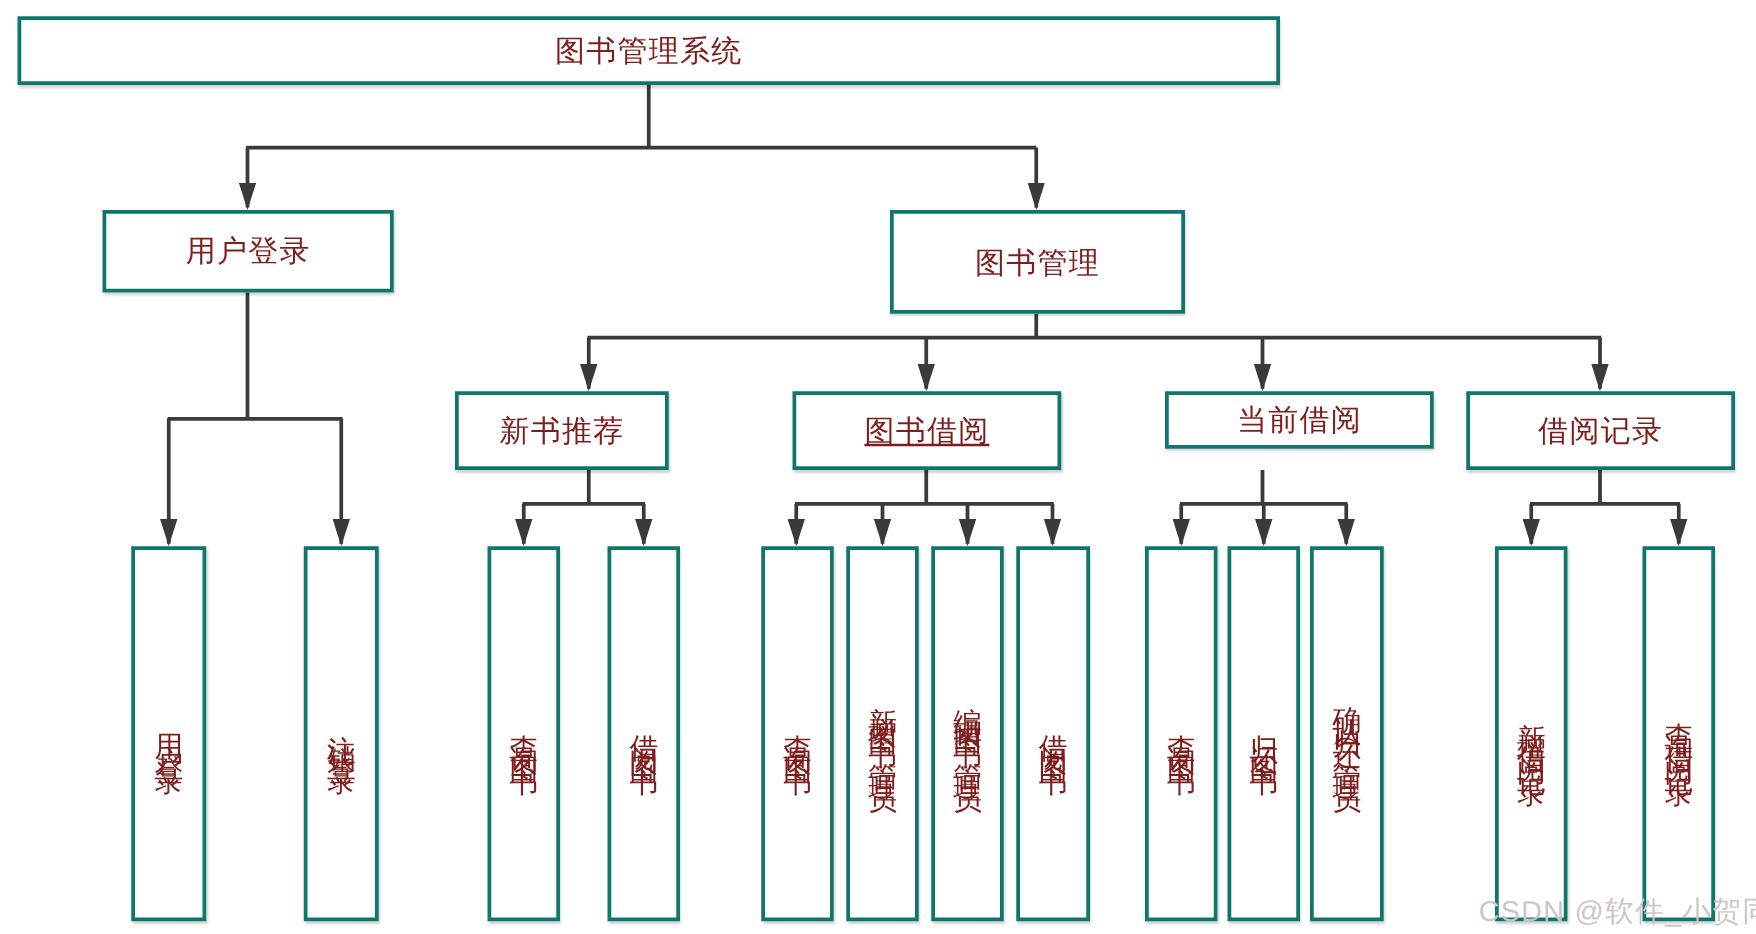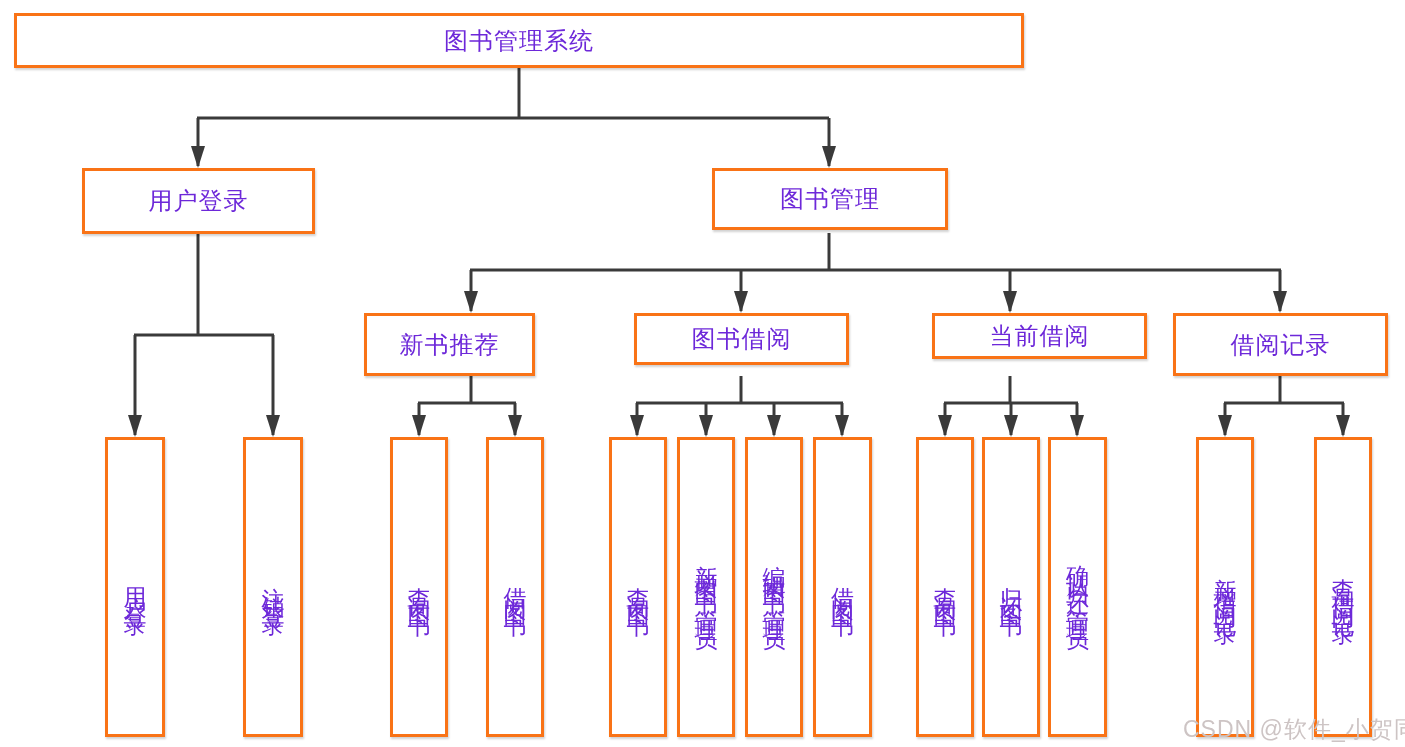--- a/index.html
+++ b/index.html
@@ -18,26 +18,26 @@
   .connectors {
     position: absolute;
     left: 0;
     top: 0;
     z-index: 1;
   }
   .node {
     position: absolute;
     box-sizing: border-box;
     background: #ffffff;
-    border: 3px solid #f97316;
+    border: 3px solid #0f766e;
     box-shadow: 1px 2px 2px rgba(0,0,0,0.18);
     display: flex;
     align-items: center;
     justify-content: center;
-    color: #6d28d9;
+    color: #7f1d1d;
     z-index: 2;
   }
   .hnode {
     font-size: 24px;
     letter-spacing: 1px;
     white-space: nowrap;
   }
   .vnode {
     top: 437px;
     height: 300px;
@@ -112,24 +112,24 @@
       <path d="M1280,376 V403"></path>
       <path d="M1224,403 H1344"></path>
       <path d="M1225,403 V435" marker-end="url(#arw)"></path>
       <path d="M1343,403 V435" marker-end="url(#arw)"></path>
     </g>
   </svg>
 
   <div class="node hnode" style="left:14px; top:13px; width:1010px; height:55px;">图书管理系统</div>
 
   <div class="node hnode" style="left:82px; top:168px; width:233px; height:66px;">用户登录</div>
-  <div class="node hnode" style="left:712px; top:168px; width:236px; height:62px;">图书管理</div>
+  <div class="node hnode" style="left:712px; top:168px; width:236px; height:83px;">图书管理</div>
 
   <div class="node hnode" style="left:364px; top:313px; width:171px; height:63px;">新书推荐</div>
-  <div class="node hnode" style="left:634px; top:313px; width:215px; height:52px;">图书借阅</div>
+  <div class="node hnode" style="left:634px; top:313px; width:215px; height:63px;text-decoration:underline;">图书借阅</div>
   <div class="node hnode" style="left:932px; top:313px; width:215px; height:46px;">当前借阅</div>
   <div class="node hnode" style="left:1173px; top:313px; width:215px; height:63px;">借阅记录</div>
 
   <div class="node vnode" style="left:105px; width:60px;">
     <span>用户登录</span>
   </div>
   <div class="node vnode" style="left:243px; width:60px;">
     <span>注销登录</span>
   </div>
 

